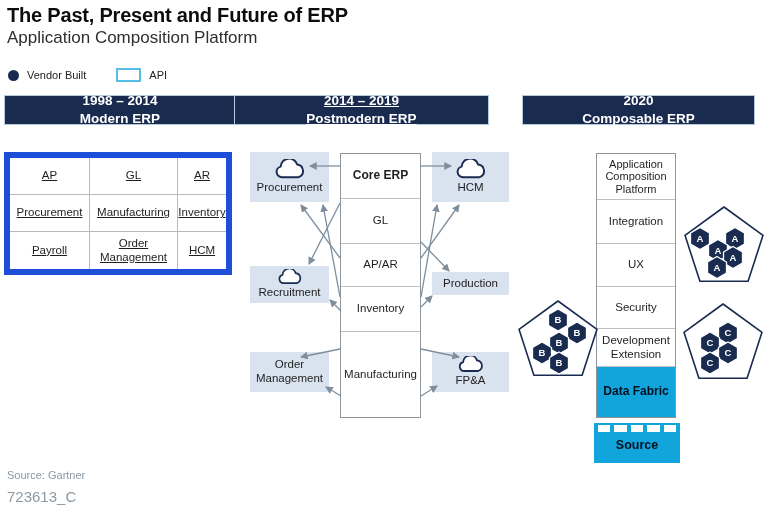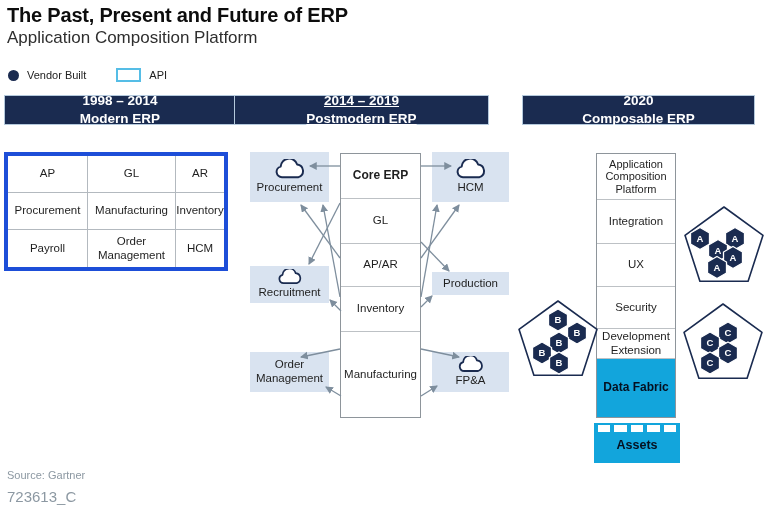--- a/index.html
+++ b/index.html
@@ -15,22 +15,22 @@
   .legend-swatch{width:21px;height:10px;background:#fff;border:2px solid #55bde6;}
   .col-header{
     position:absolute;height:30px;background:#1a2b50;border:1px solid #b4c9dc;
     color:#fff;font-weight:700;font-size:13.5px;line-height:1.35;text-align:center;
     display:flex;flex-direction:column;justify-content:center;box-sizing:border-box;
   }
   .col-header span{display:block;}
   
   .erp-table{
     position:absolute;left:4px;top:152px;width:216px;height:111px;
-    border:4px solid #1d4ed8;box-sizing:content-box;
-    display:grid;grid-template-columns:79px 88px 49px;grid-template-rows:36px 37px 38px;
+    border:6px solid #1d4ed8;box-sizing:content-box;
+    display:grid;grid-template-columns:79px 88px 49px;grid-template-rows:36px 37px 38px;text-decoration:underline;
   }
   .erp-cell{
     display:flex;align-items:center;justify-content:center;text-align:center;
     font-size:11.5px;line-height:1.15;background:#fff;
     border-left:1px solid #b3b9bf;border-top:1px solid #b3b9bf;box-sizing:border-box;padding:1px;
   }
   .erp-cell.c0{border-left:none;}
   .erp-cell.r0{border-top:none;}
   
   .stack{
@@ -147,33 +147,33 @@
     <div class="stack-cell" style="height:43px;">AP/AR</div>
     <div class="stack-cell" style="height:45px;">Inventory</div>
     <div class="stack-cell" style="flex:1;">Manufacturing</div>
   </div>
 
   <div class="stack" style="left:596px;top:153px;width:80px;height:265px;">
     <div class="stack-cell" style="height:45px;font-size:11px;">Application Composition Platform</div>
     <div class="stack-cell" style="height:44px;">Integration</div>
     <div class="stack-cell" style="height:43px;">UX</div>
     <div class="stack-cell" style="height:42px;">Security</div>
-    <div class="stack-cell" style="height:30px;">Development Extension</div>
+    <div class="stack-cell" style="height:38px;">Development Extension</div>
     <div class="stack-cell fabric" style="flex:1;">Data Fabric</div>
   </div>
 
   <div class="legacy">
     <div class="stud-row">
       <span class="stud"></span>
         <span class="stud"></span>
         <span class="stud"></span>
         <span class="stud"></span>
         <span class="stud"></span>
     </div>
-    <div class="legacy-label">Assets</div>
+    <div class="legacy-label">Source</div>
   </div>
 
   <svg class="pentagon-svg" style="left:677px;top:205px;" width="94" height="86" viewBox="0 0 94 86">
     <polygon points="47,2 86,30.3 71.1,76.2 22.9,76.2 8,30.3" fill="#fff" stroke="#1a2b50" stroke-width="1.6" stroke-linejoin="round"></polygon>
     <g>
       <g transform="translate(23,33.5)">
           <polygon points="0,-11 9.5,-5.5 9.5,5.5 0,11 -9.5,5.5 -9.5,-5.5" fill="#1a2b50" stroke="#fff" stroke-width="1.3"></polygon>
           <text class="hex-letter" text-anchor="middle" dy="3.4">A</text>
         </g>
       <g transform="translate(58,33.5)">

